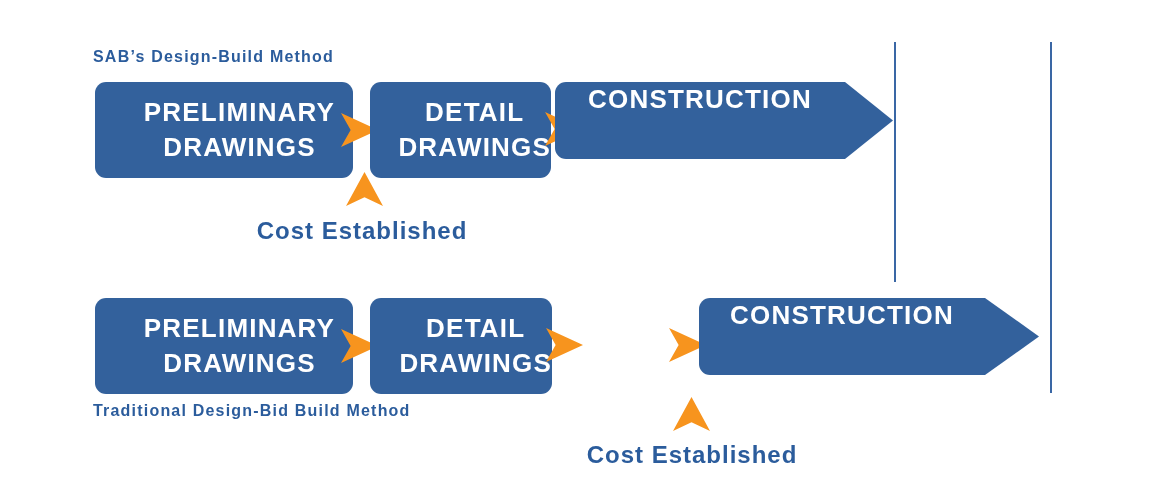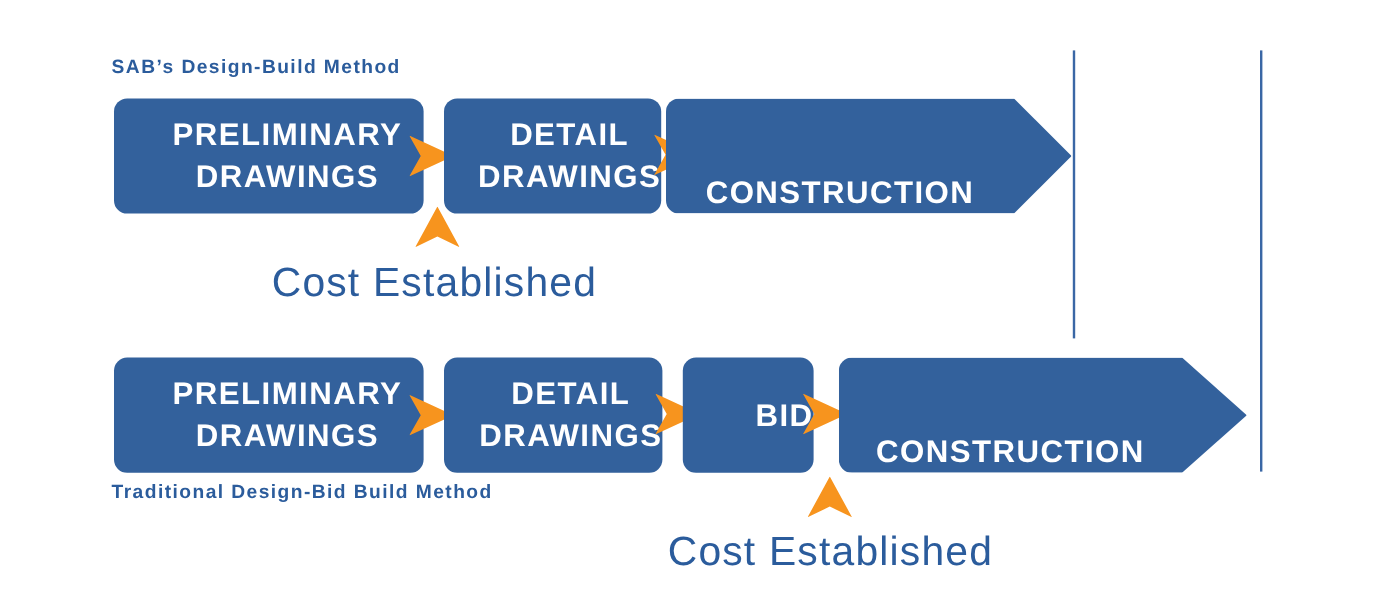--- a/index.html
+++ b/index.html
@@ -45,25 +45,25 @@
     font-size: 26px;
     font-weight: 700;
     letter-spacing: 1.2px;
     text-align: center;
     line-height: 1.33;
   }
 
   
   .cbox {
     position: absolute;
-    height: 96px;
+    height: 77px;
     background: var(--box-fill);
     border-radius: 11px;
     display: flex;
-    align-items: flex-end;
+    align-items: flex-start;
     clip-path: polygon(0 0, calc(100% - var(--tip)) 0, 100% 50%, calc(100% - var(--tip)) 100%, 0 100%);
   }
   .cbox .box-label {
     width: calc(100% - var(--tip));
     text-align: center;
   }
 
   
   .flow-arrow {
     position: absolute;
@@ -79,22 +79,22 @@
     width: 37px;
     height: 34px;
     background: var(--accent-orange);
     clip-path: polygon(0% 100%, 50% 0%, 100% 100%, 50% 74%);
   }
 
   .cost-note {
     position: absolute;
     transform: translateX(-50%);
     color: var(--heading-text);
-    font-size: 34px;
-    font-weight: 400;
+    font-size: 24px;
+    font-weight: 700;
     letter-spacing: 1px;
     white-space: nowrap;
   }
 
   .vline {
     position: absolute;
     width: 2px;
     background: #3A67A5;
   }
 
@@ -147,23 +147,20 @@
   </div>
 
   <div class="flow-arrow" style="left:341px; top:329px;"></div>
 
   <div class="box" style="left:370px; top:298px; width:182px;">
     <span class="box-label" style="width:170px;">DETAIL DRAWINGS</span>
   </div>
 
   <div class="flow-arrow" style="left:546px; top:328px;"></div>
 
-  <div class="box" style="left:569px; top:298px; width:109px;">
-    <span class="box-label">BID</span>
-  </div>
 
   <div class="flow-arrow" style="left:669px; top:328px;"></div>
 
   <div class="cbox" style="left:699px; top:298px; width:340px; --tip:54px;">
     <span class="box-label">CONSTRUCTION</span>
   </div>
 
   <div class="heading" style="left:93px; top:402px;text-align:right;">Traditional Design-Bid Build Method</div>
 
   <div class="up-arrow" style="left:673px; top:397px;"></div>

